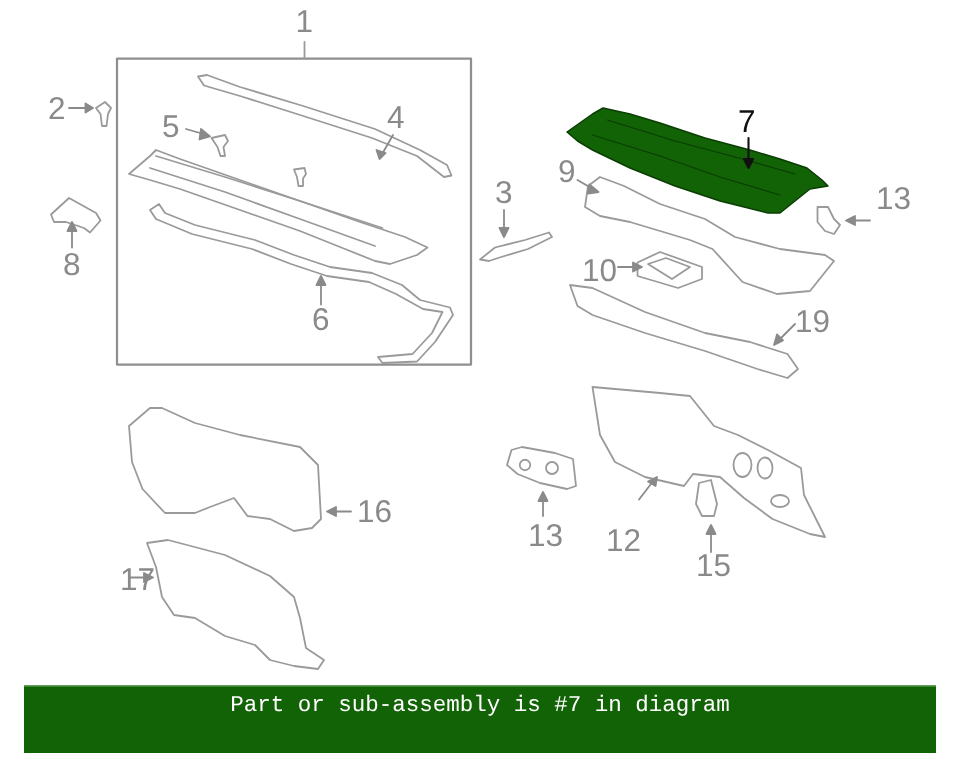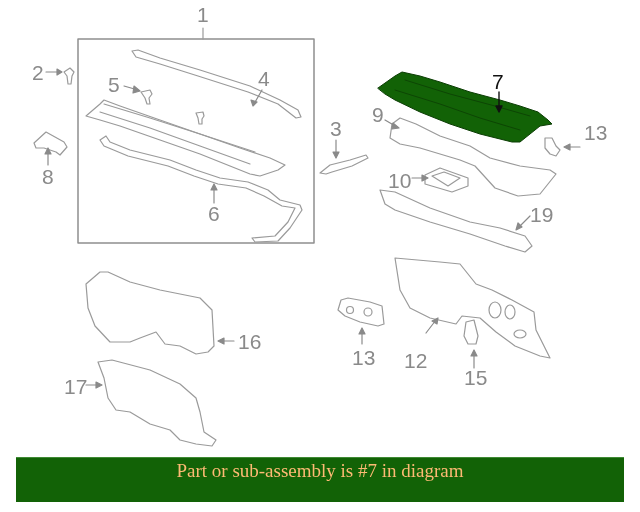--- a/index.html
+++ b/index.html
@@ -2,21 +2,21 @@
 <html><head>
 <meta charset="utf-8">
 <style>
   html, body { margin: 0; padding: 0; background: #ffffff; }
   body { width: 640px; height: 512px; position: relative; overflow: hidden; font-family: "Liberation Sans", sans-serif; }
   .diagram { position: absolute; left: 0; top: 0; width: 640px; height: 456px; }
   .diagram svg { position: absolute; left: 0; top: 0; }
   .callout { position: absolute; font-family: "Liberation Sans", sans-serif; font-size: 21px; color: #8a8a8a; line-height: 1; white-space: nowrap; }
   .callout.active { color: #111111; }
   .banner { position: absolute; left: 16px; top: 457px; width: 608px; height: 45px; background: #126206; border-top: 1px solid #3f8a33; box-sizing: border-box; text-align: center; }
-  .banner .line { display: block; font-family: Liberation Serif, serif; font-size: 19px; line-height: 19px; color: #fdba74; }
+  .banner .line { display: block; font-family: Liberation Mono, monospace; font-size: 15px; line-height: 19px; color: #ffffff; }
   .banner .line1 { margin-top: 3px; }
 </style>
 </head>
 <body>
 
 <div class="diagram">
   <svg width="640" height="456" viewBox="0 0 640 456" fill="none" stroke="#9a9a9a" stroke-width="1.2" stroke-linejoin="round" stroke-linecap="round">
 
     <rect x="78" y="39" width="236" height="204" stroke="#8f8f8f" stroke-width="1.5"></rect>
     <line x1="203" y1="28" x2="203" y2="39"></line>
@@ -113,18 +113,18 @@
   <span class="callout active" style="left:492px; top:71px;">7</span>
   <span class="callout" style="left:42px; top:166px;">8</span>
   <span class="callout" style="left:372px; top:104px;">9</span>
   <span class="callout" style="left:388px; top:170px;">10</span>
   <span class="callout" style="left:530px; top:204px;">19</span>
   <span class="callout" style="left:404px; top:350px;">12</span>
   <span class="callout" style="left:584px; top:122px;">13</span>
   <span class="callout" style="left:352px; top:347px;">13</span>
   <span class="callout" style="left:464px; top:367px;text-align:center;">15</span>
   <span class="callout" style="left:238px; top:331px;">16</span>
-  <span class="callout" style="left:64px; top:376px;">17</span>
+  <span class="callout" style="left:80px; top:376px;">17</span>
 </div>
 
 <div class="banner">
   <span class="line line1">Part or sub-assembly is #7 in diagram</span>
 </div>
 
 </body></html>

